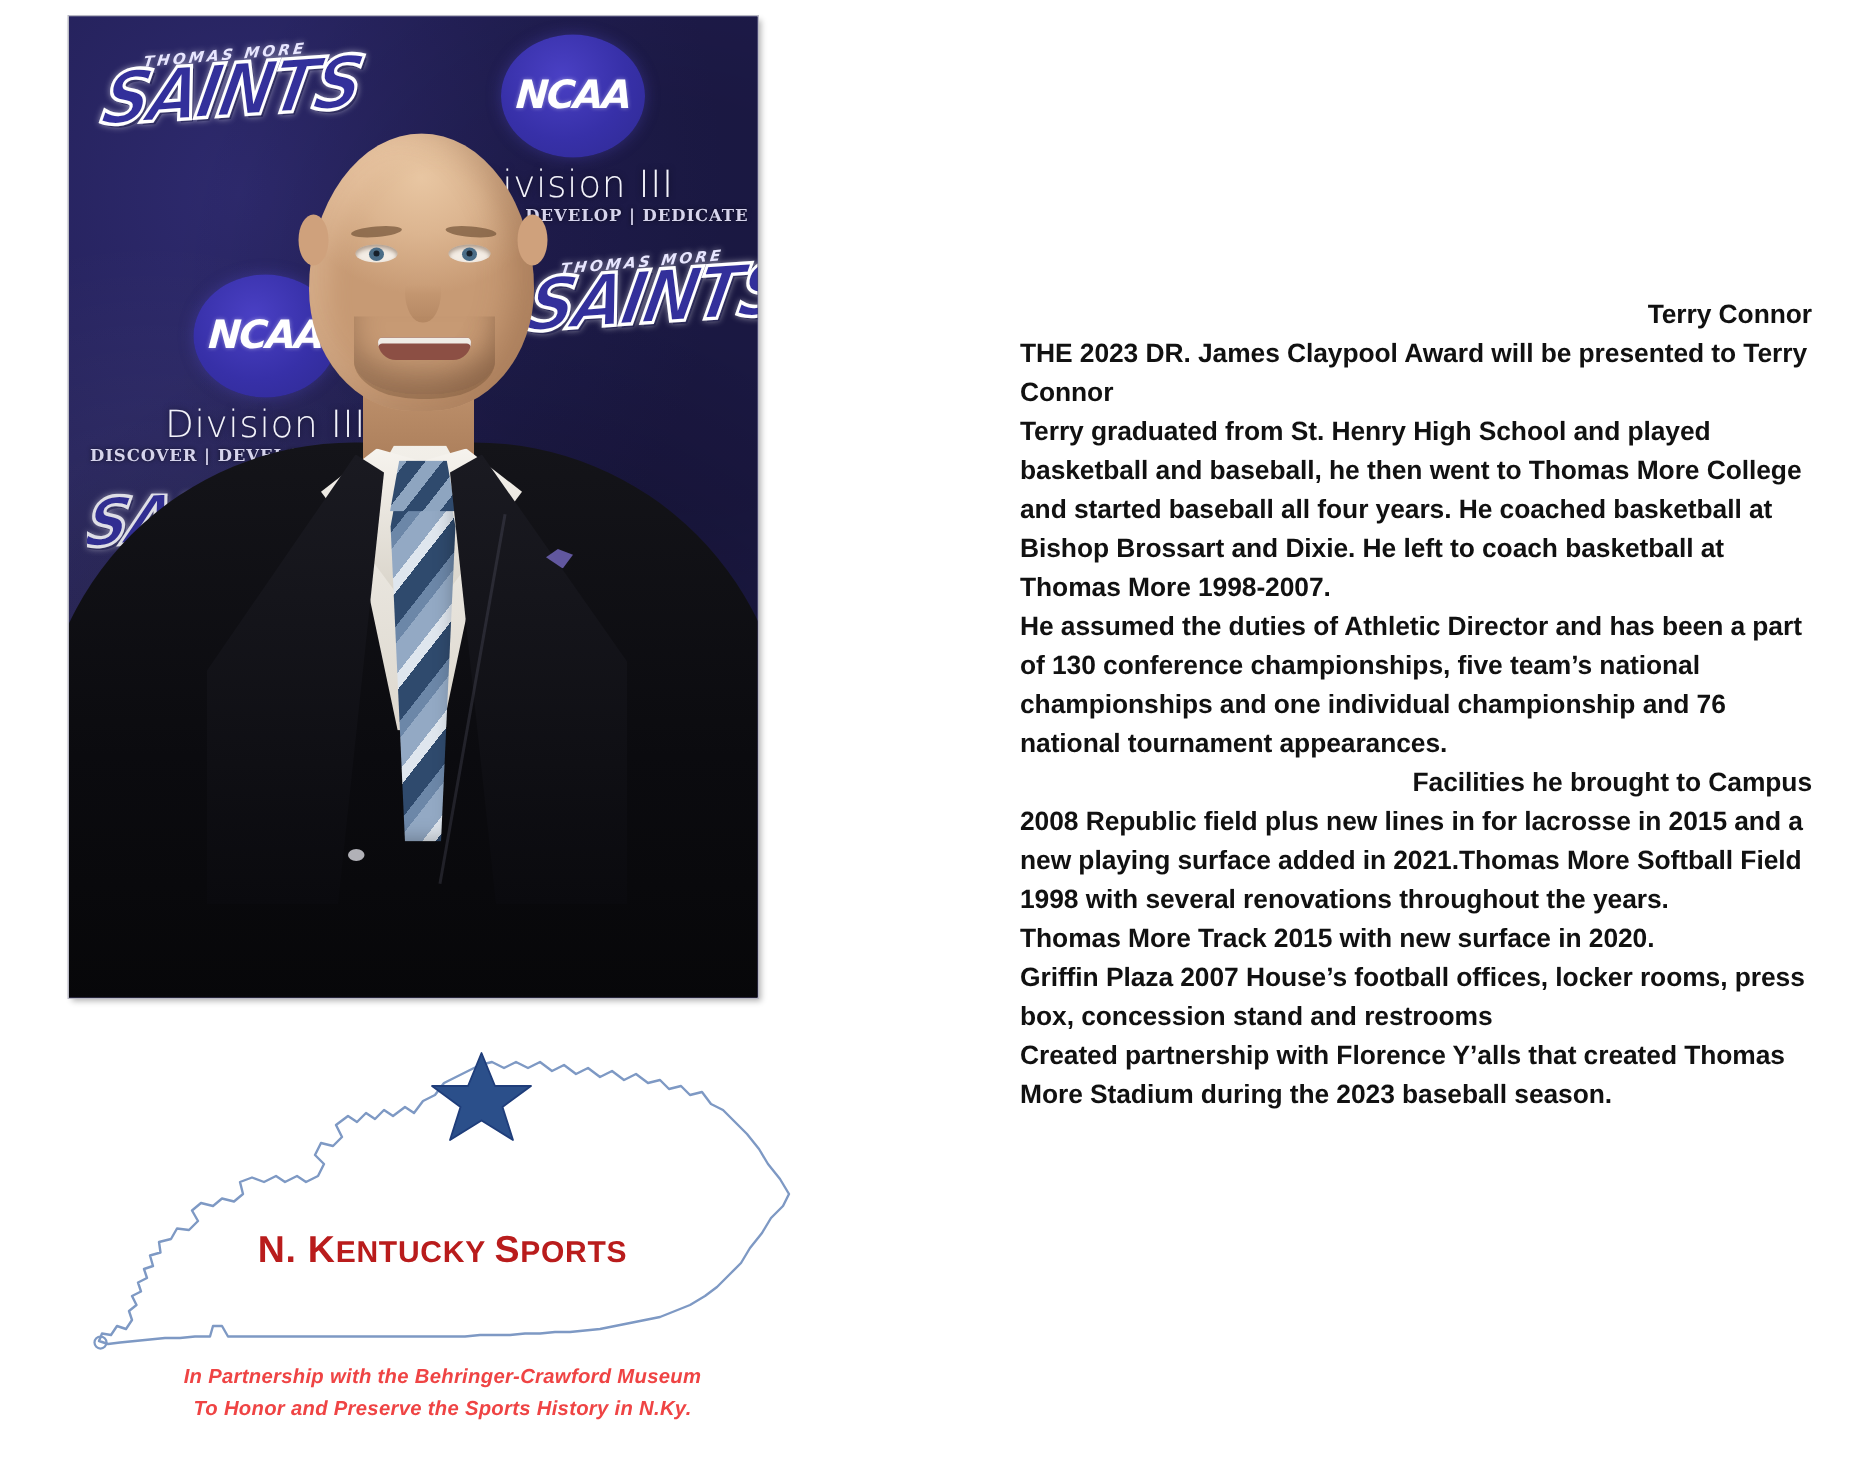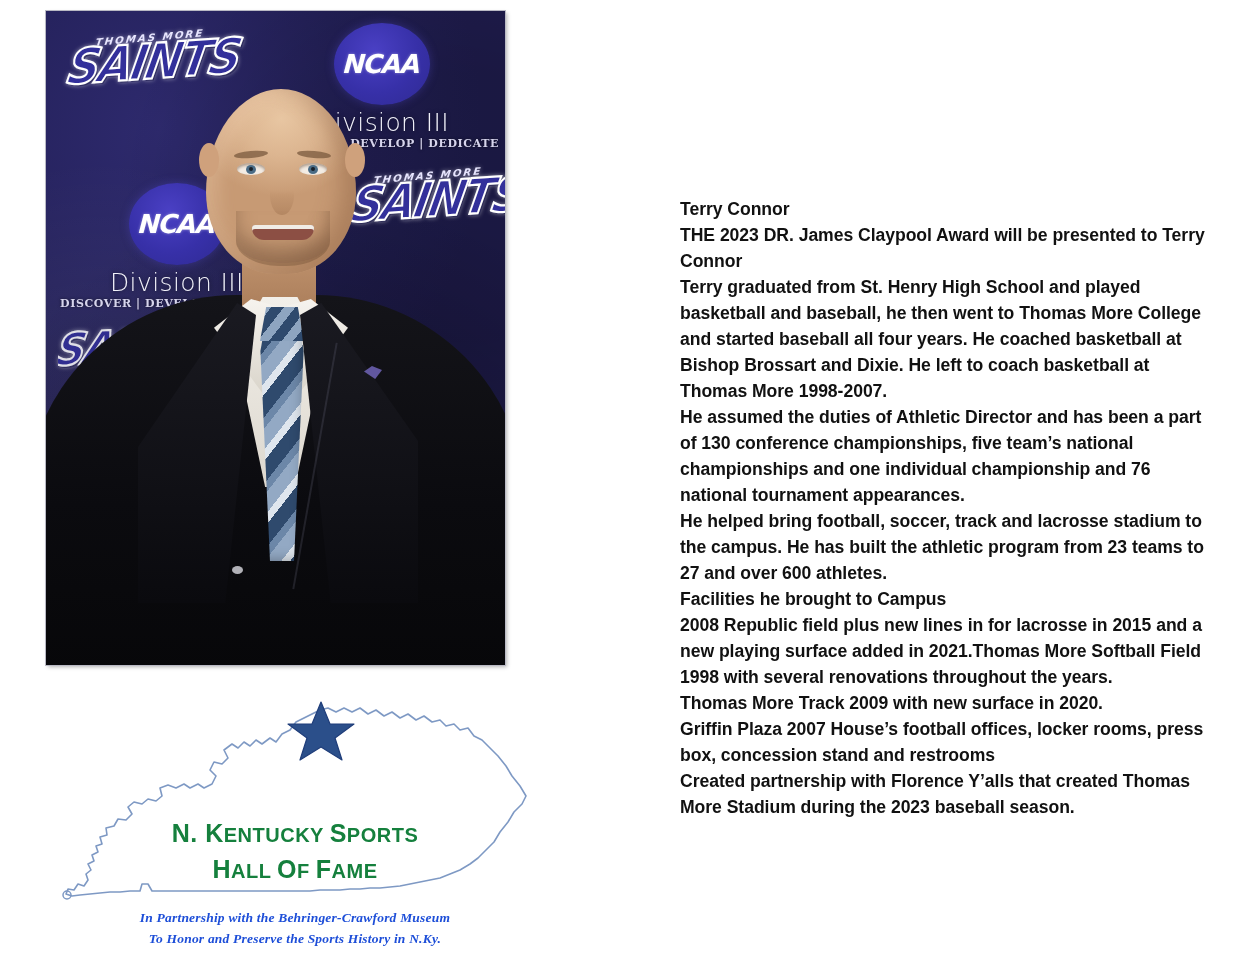--- a/index.html
+++ b/index.html
@@ -237,34 +237,34 @@
   #logo-block {
     position: absolute;
     left: 60px; top: 700px;
     width: 470px; height: 250px;
   }
   #ky-map { position: absolute; left: 0; top: 0; }
   .logo-text {
     position: absolute;
     left: 0; width: 470px;
     text-align: center;
-    color: #15803d;
+    color: #b91c1c;
     font-family: "Liberation Sans", sans-serif;
     font-weight: bold;
     white-space: nowrap;
   }
   #logo-line-1 { top: 119px; font-size: 25px; letter-spacing: 0.5px; }
   #logo-line-2 { top: 155px; font-size: 25px; letter-spacing: 0.5px; }
   .logo-text .sc { font-size: 0.80em; }
   .tagline {
     position: absolute;
     left: 0; width: 470px;
     text-align: center;
-    color: #1d4ed8;
-    font-family: Liberation Serif, serif;
+    color: #ef4444;
+    font-family: Liberation Sans, sans-serif;
     font-style: italic;
     font-weight: bold;
     font-size: 13.5px;
     letter-spacing: 0.2px;
     white-space: nowrap;
   }
   #tagline-1 { top: 210px; }
   #tagline-2 { top: 231px; }
 
   
@@ -274,21 +274,21 @@
     top: 196px;
     width: 528px;
     font-family: "Liberation Sans", sans-serif;
     font-weight: bold;
     font-size: 17.6px;
     line-height: 26px;
     color: #111111;
     letter-spacing: -0.05px;
   }
   #citation p { margin: 0; }
-  .centered { text-align: left; }
+  .centered { text-align: right; }
 </style>
 </head>
 <body>
 
 <div id="photo-panel">
   <div class="backdrop"></div>
 
   <div class="ncaa-group" id="ncaa-top-right">
     <div class="ncaa-disc">
       <span class="ncaa-word">NCAA</span>
@@ -363,29 +363,27 @@
              L330,187 L320,188 L310,188 L300,189 L290,189 L280,190 L270,190 L260,190
              L250,191 L240,191 L230,191 L220,191 L210,191 L200,191 L190,191 L180,191
              L170,191 L160,191 L150,191 L140,191 L130,191 L120,191 L110,191 L100,191
              L92,191 L88,184 L82,184 L80,191 L70,191 L60,192 L50,192 L40,193 L30,194
              L20,195 L12,196 Z" fill="none" stroke="#7e99c4" stroke-width="1.6" stroke-linejoin="round"></path>
     <circle cx="7" cy="195" r="4" fill="none" stroke="#7e99c4" stroke-width="1.5"></circle>
     <path d="M261,2 L270,24 L294,24 L275,38 L282,60 L261,47 L240,60 L247,38 L228,24 L252,24 Z" fill="#2b4f8a" stroke="#1f3d7a" stroke-width="1.2" stroke-linejoin="round"></path>
   </svg>
 
   <div class="logo-text" id="logo-line-1"><span>N. K</span><span class="sc">ENTUCKY </span><span>S</span><span class="sc">PORTS</span></div>
-  <div class="logo-text" id="logo-line-2"><span>H</span><span class="sc">ALL </span><span>O</span><span class="sc">F </span><span>F</span><span class="sc">AME</span></div>
   <div class="tagline" id="tagline-1">In Partnership with the Behringer-Crawford Museum</div>
   <div class="tagline" id="tagline-2">To Honor and Preserve the Sports History in N.Ky.</div>
 </div>
 
 <div id="citation">
   <p class="centered">Terry Connor</p>
   <p>THE 2023 DR. James Claypool Award will be presented to Terry Connor</p>
   <p>Terry graduated from St. Henry High School and played basketball and baseball, he then went to Thomas More College and started baseball all four years. He coached basketball at Bishop Brossart and Dixie. He left to coach basketball at Thomas More 1998-2007.</p>
   <p>He assumed the duties of Athletic Director and has been a part of 130 conference championships, five team’s national championships and one individual championship and 76 national tournament appearances.</p>
-  <p>He helped bring football, soccer, track and lacrosse stadium to the campus. He has built the athletic program from 23 teams to 27 and over 600 athletes.</p>
   <p class="centered">Facilities he brought to Campus</p>
   <p>2008 Republic field plus new lines in for lacrosse in 2015 and a new playing surface added in 2021.Thomas More Softball Field 1998 with several renovations throughout the years.</p>
-  <p>Thomas More Track 2009 with new surface in 2020.</p>
+  <p>Thomas More Track 2015 with new surface in 2020.</p>
   <p>Griffin Plaza 2007 House’s football offices, locker rooms, press box, concession stand and restrooms</p>
   <p>Created partnership with Florence Y’alls that created Thomas More Stadium during the 2023 baseball season.</p>
 </div>
 
 </body></html>

